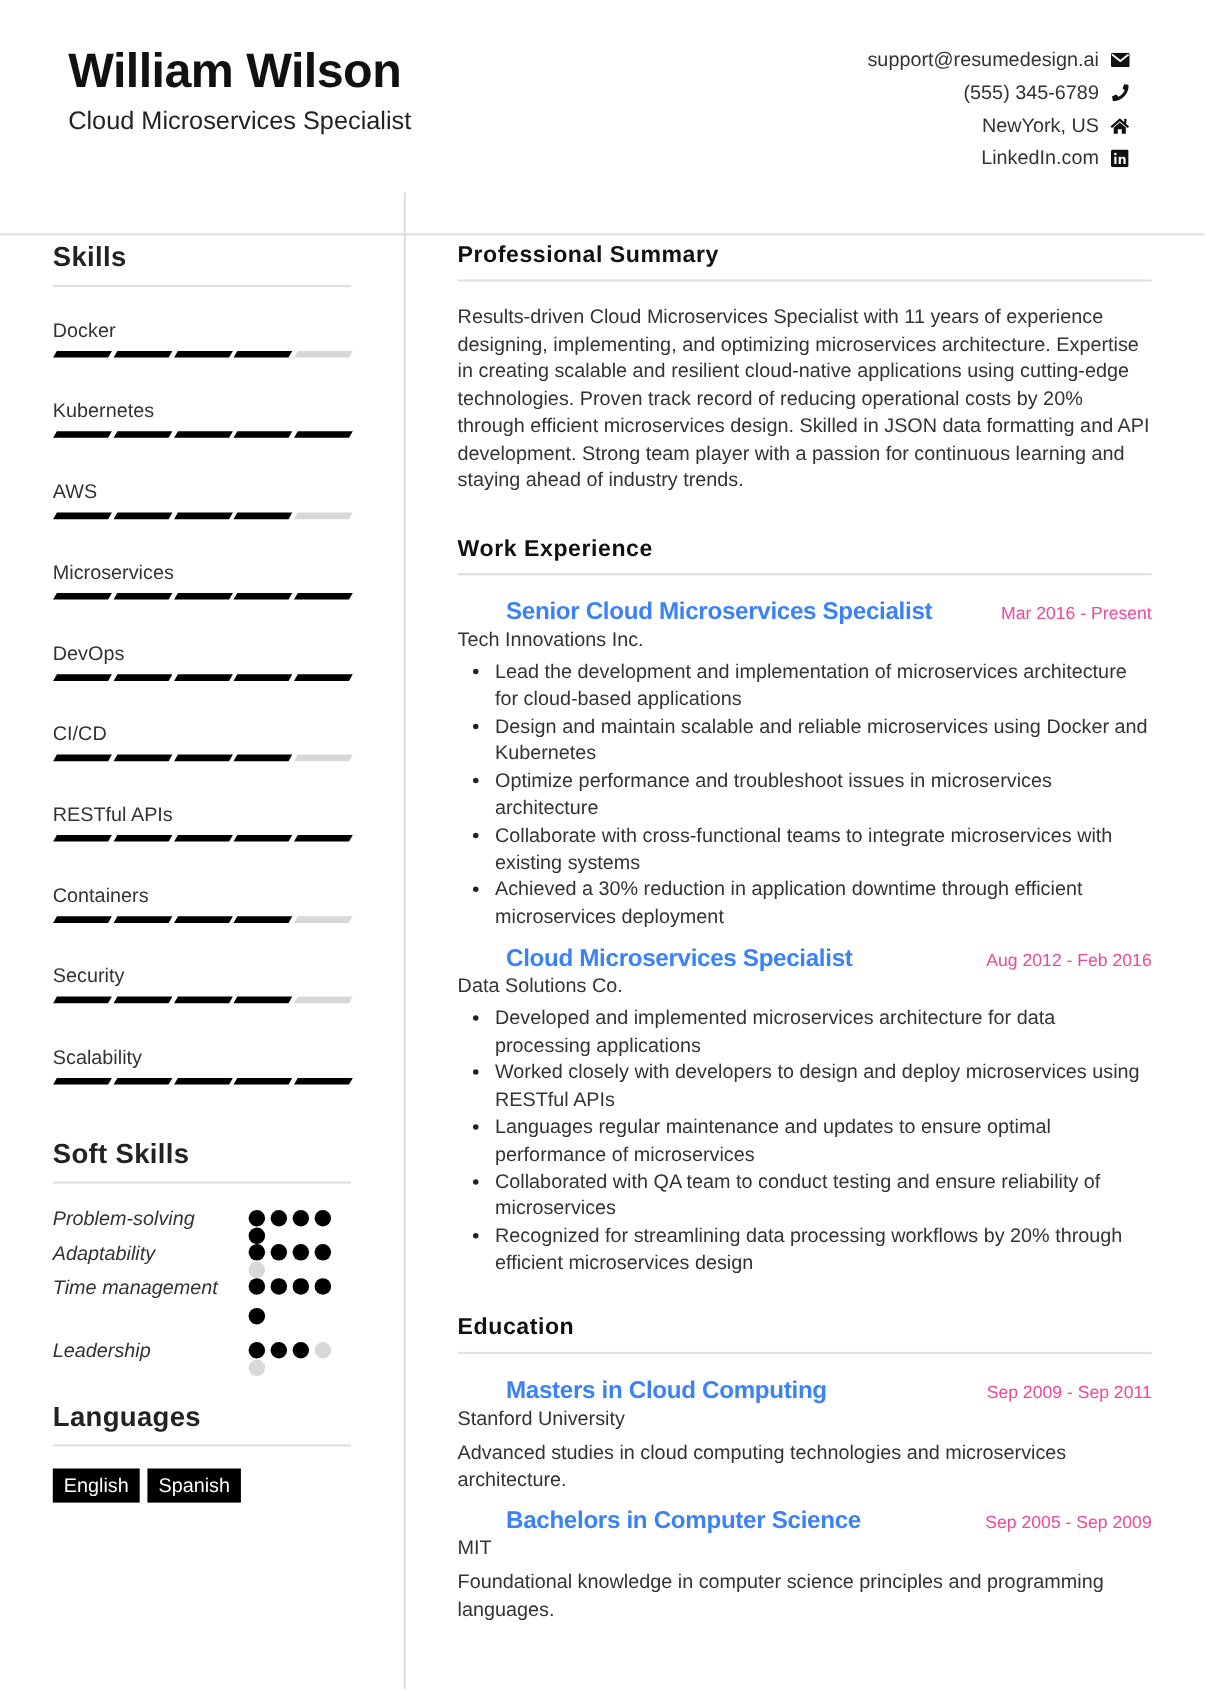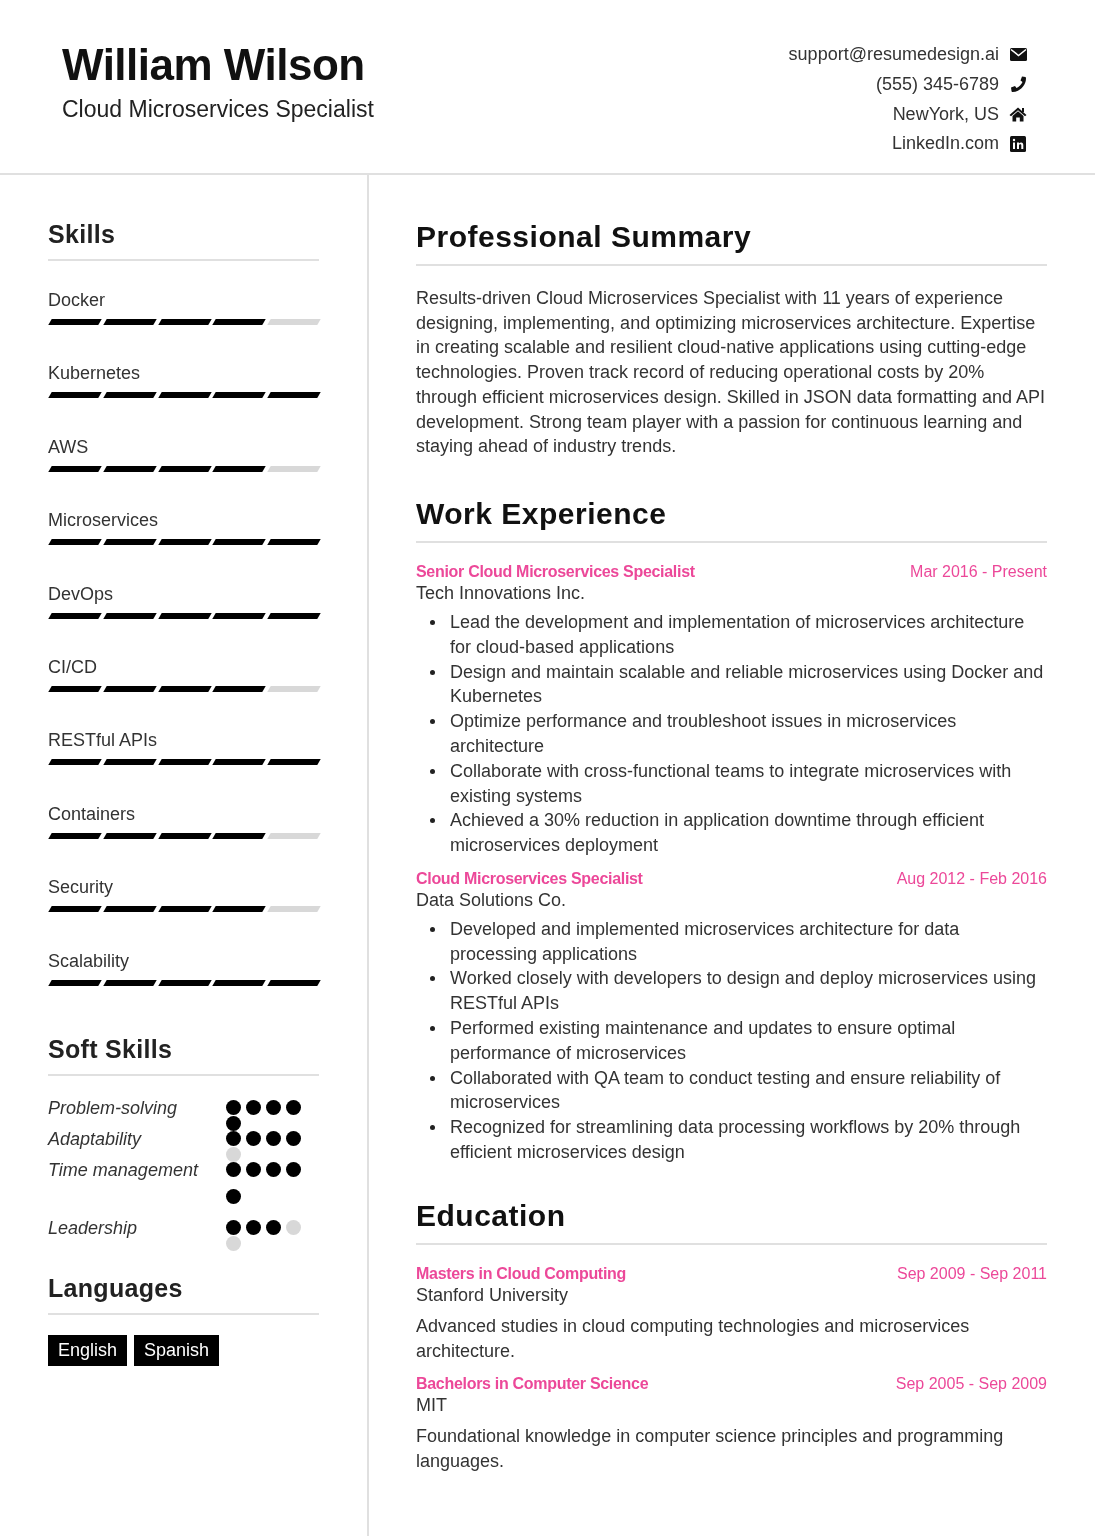--- a/index.html
+++ b/index.html
@@ -1,19 +1,19 @@
 <!DOCTYPE html>
 <html><head>
 <meta charset="utf-8">
 <style>
   * { box-sizing: border-box; margin: 0; padding: 0; }
   html, body { width: 1095px; height: 1536px; background: #fff; overflow: hidden; }
   body { font-family: "Liberation Sans", sans-serif; color: #222; position: relative; }
 
-  .header { position: absolute; left: 0; top: 0; width: 1095px; height: 175px; border-bottom: 2px solid #e0e0e0; }
+  .header { position: absolute; left: 0; top: 0; width: 1095px; height: 214px; border-bottom: 2px solid #e0e0e0; }
   .name { position: absolute; left: 62px; top: 40px; font-size: 44px; font-weight: 700; color: #111; letter-spacing: -0.5px; }
   .title { position: absolute; left: 62px; top: 96px; font-size: 23px; color: #222; }
   .contacts { position: absolute; right: 68px; top: 40px; text-align: right; }
   .contact { display: flex; justify-content: flex-end; align-items: center; height: 29.7px; font-size: 18px; color: #333; }
   .contact .ic { width: 18px; height: 18px; margin-left: 10px; display: inline-flex; align-items: center; justify-content: center; }
 
   .vdivider { position: absolute; left: 367px; top: 175px; width: 2px; height: 1361px; background: #e0e0e0; }
 
   .left { position: absolute; left: 48px; top: 220px; width: 271px; }
   .sec-title { font-size: 25px; font-weight: 700; color: #222; padding-bottom: 10px; border-bottom: 2px solid #e0e0e0; letter-spacing: 0.3px; }
@@ -30,27 +30,27 @@
   .soft-name { width: 178px; font-size: 18px; color: #333; line-height: 24px; }
   .dots { width: 80px; display: flex; flex-wrap: wrap; gap: 0 5px; padding-top: 4px; }
   .dot { width: 15px; height: 15px; border-radius: 50%; background: #000; margin-bottom: 1px; }
   .dot.off { background: #d8d8d8; }
 
   .langs { margin-top: 26px; }
   .lang-list { display: flex; gap: 7px; margin-top: 20px; }
   .lang { background: #000; color: #fff; font-size: 18px; padding: 5px 10px; border-radius: 0; }
 
   .right { position: absolute; left: 416px; top: 220px; width: 631px; }
-  .rsec-title { font-size: 30px; font-weight: 700; color: #111; padding-bottom: 10px; border-bottom: 2px solid #e0e0e0; letter-spacing: 0.5px; }
+  .rsec-title { font-size: 21px; font-weight: 700; color: #111; padding-bottom: 10px; border-bottom: 2px solid #e0e0e0; letter-spacing: 0.5px; }
   .para { font-size: 18px; line-height: 24.7px; color: #333; margin-top: 20px; }
   .work { margin-top: 38px; }
   .job { margin-top: 20px; }
   .job + .job { margin-top: 12px; }
   .job-head { display: flex; justify-content: space-between; align-items: baseline; }
-  .job-title { font-size: 16px; font-weight: 700; color: #ec4899; letter-spacing: -0.3px; }
+  .job-title { font-size: 22px; font-weight: 700; color: #3b82f6; letter-spacing: -0.3px; margin-left: 44px; }
   .job-date { font-size: 16px; color: #ec4899; }
   .job-co { font-size: 18px; color: #333; margin-top: 2px; }
   .bullets { list-style: none; margin-top: 6px; }
   .bullets li { position: relative; padding-left: 34px; font-size: 18px; line-height: 24.8px; color: #333; }
   .bullets li::before { content: ""; position: absolute; left: 14px; top: 10px; width: 5px; height: 5px; border-radius: 50%; background: #222; }
   .edu { margin-top: 34px; }
   .edu-desc { font-size: 18px; line-height: 24.8px; color: #333; margin-top: 8px; }
 </style>
 </head>
 <body>
@@ -285,21 +285,21 @@
         </div>
         <div class="job">
           <div class="job-head">
             <div class="job-title">Cloud Microservices Specialist</div>
             <div class="job-date">Aug 2012 - Feb 2016</div>
           </div>
           <div class="job-co">Data Solutions Co.</div>
           <ul class="bullets">
             <li>Developed and implemented microservices architecture for data processing applications</li>
             <li>Worked closely with developers to design and deploy microservices using RESTful APIs</li>
-            <li>Performed existing maintenance and updates to ensure optimal performance of microservices</li>
+            <li>Languages regular maintenance and updates to ensure optimal performance of microservices</li>
             <li>Collaborated with QA team to conduct testing and ensure reliability of microservices</li>
             <li>Recognized for streamlining data processing workflows by 20% through efficient microservices design</li>
           </ul>
         </div>
       </div>
   </div>
 
   <div class="edu">
     <div class="rsec-title">Education</div>
     <div id="edu-list">

